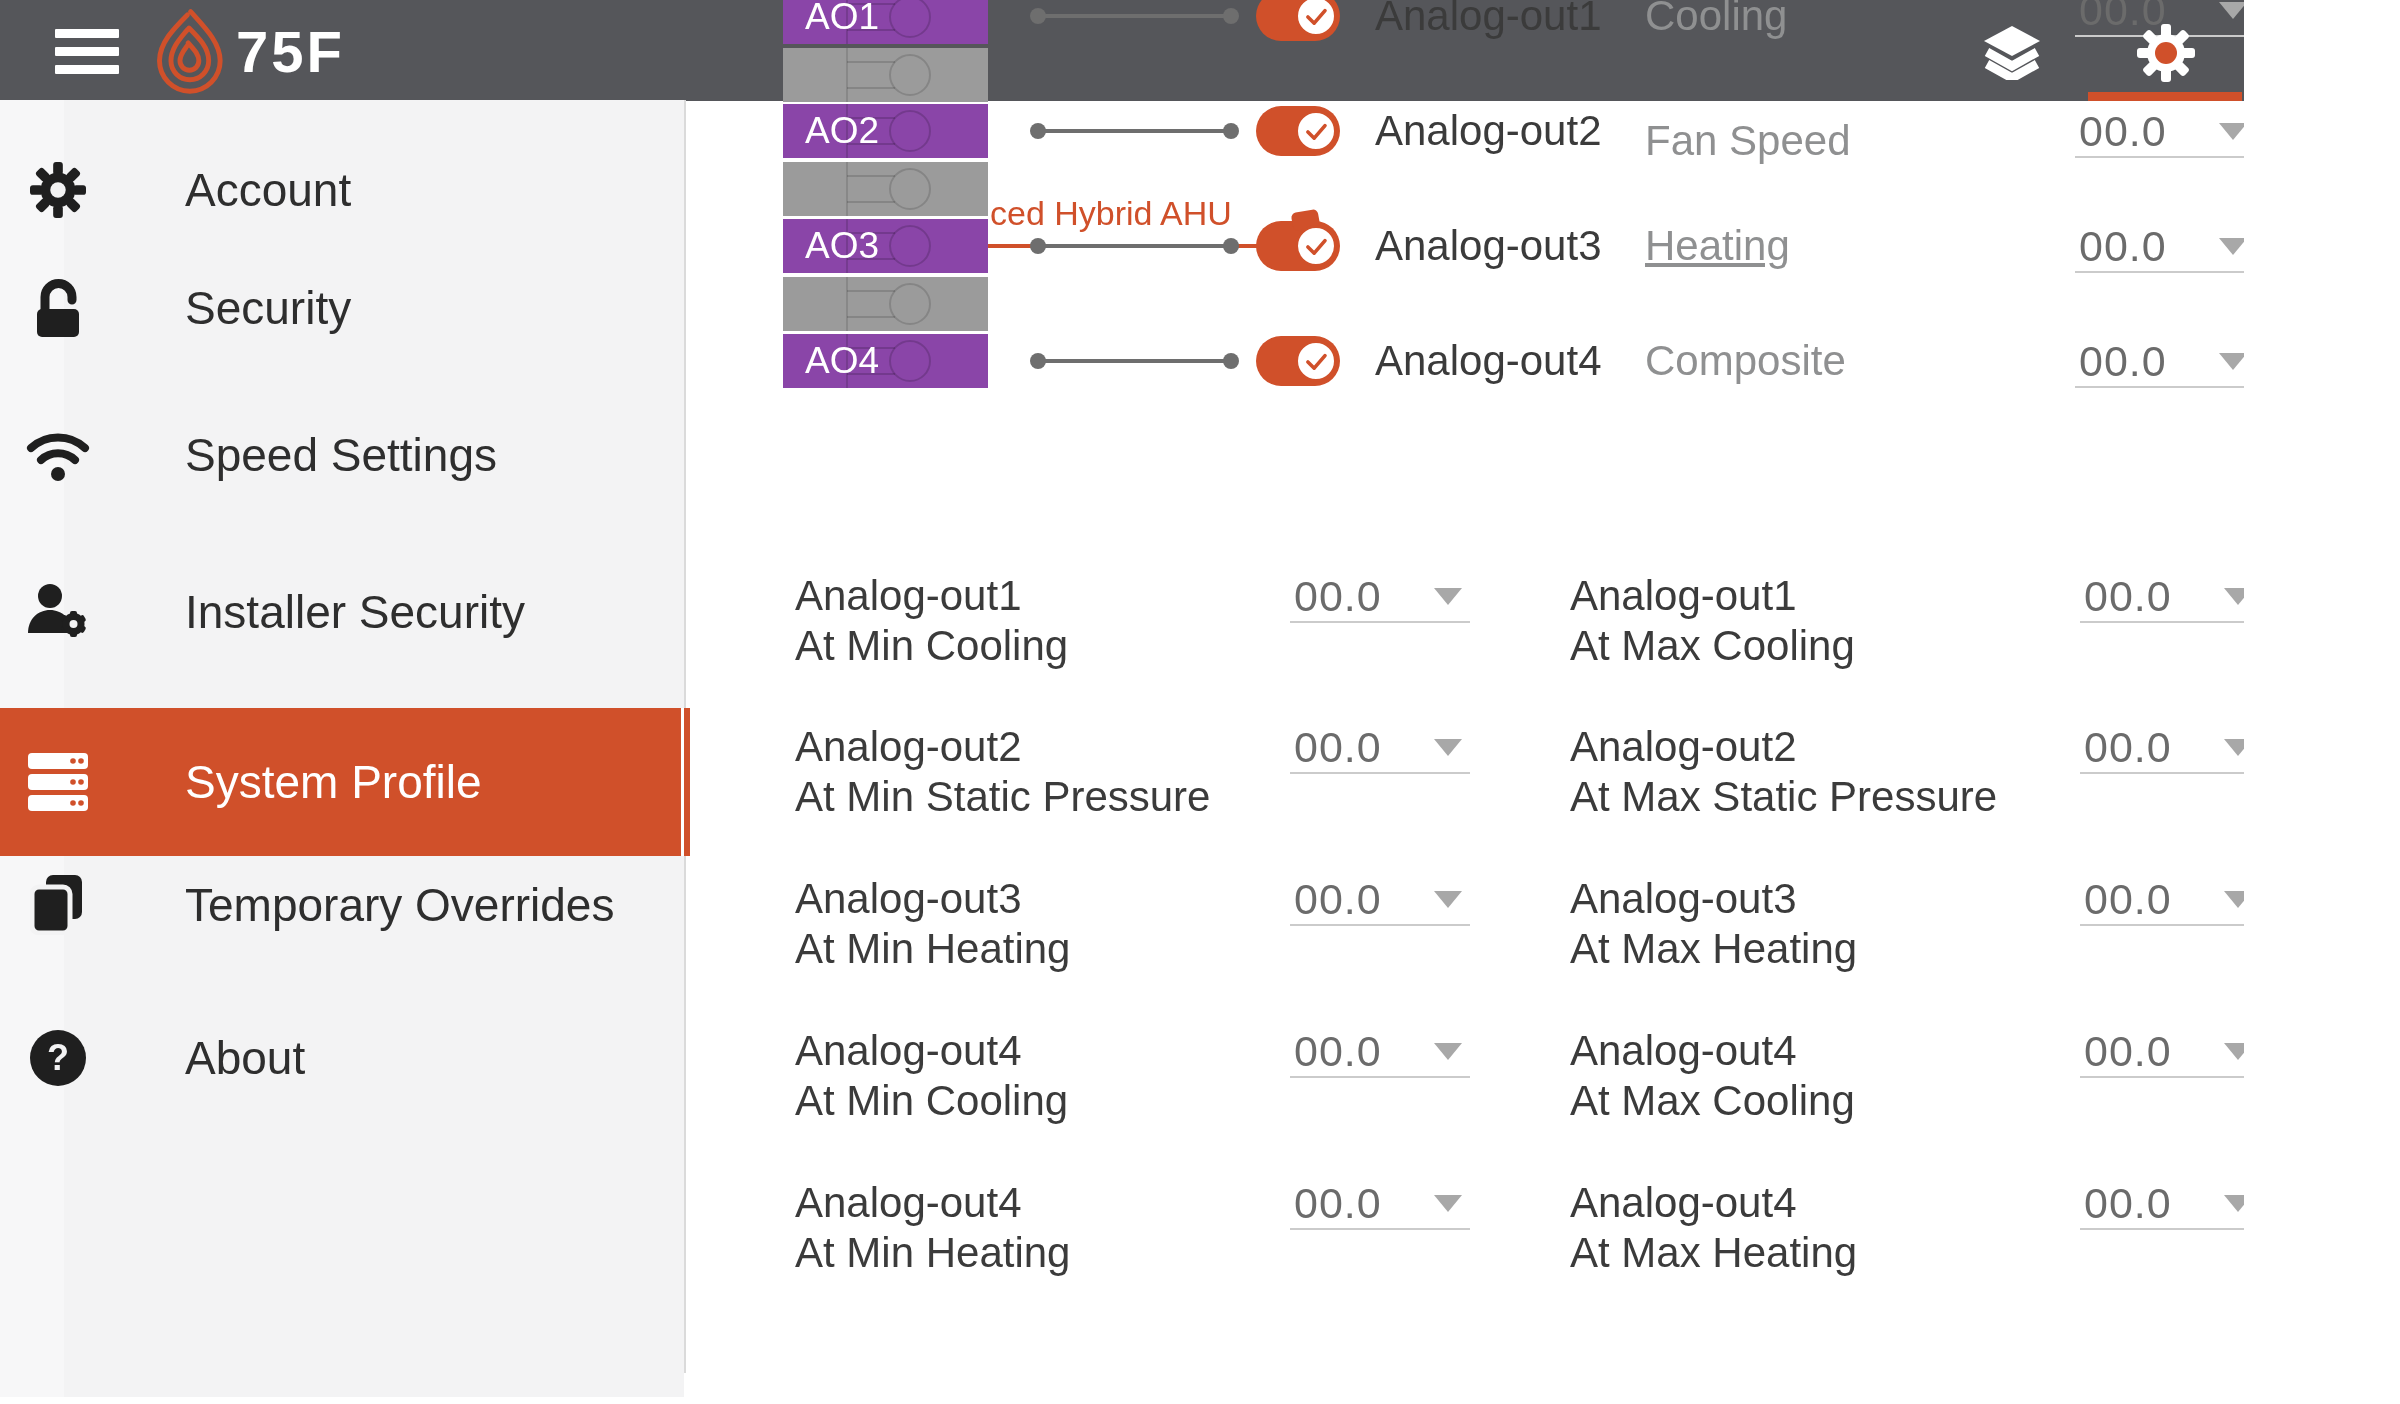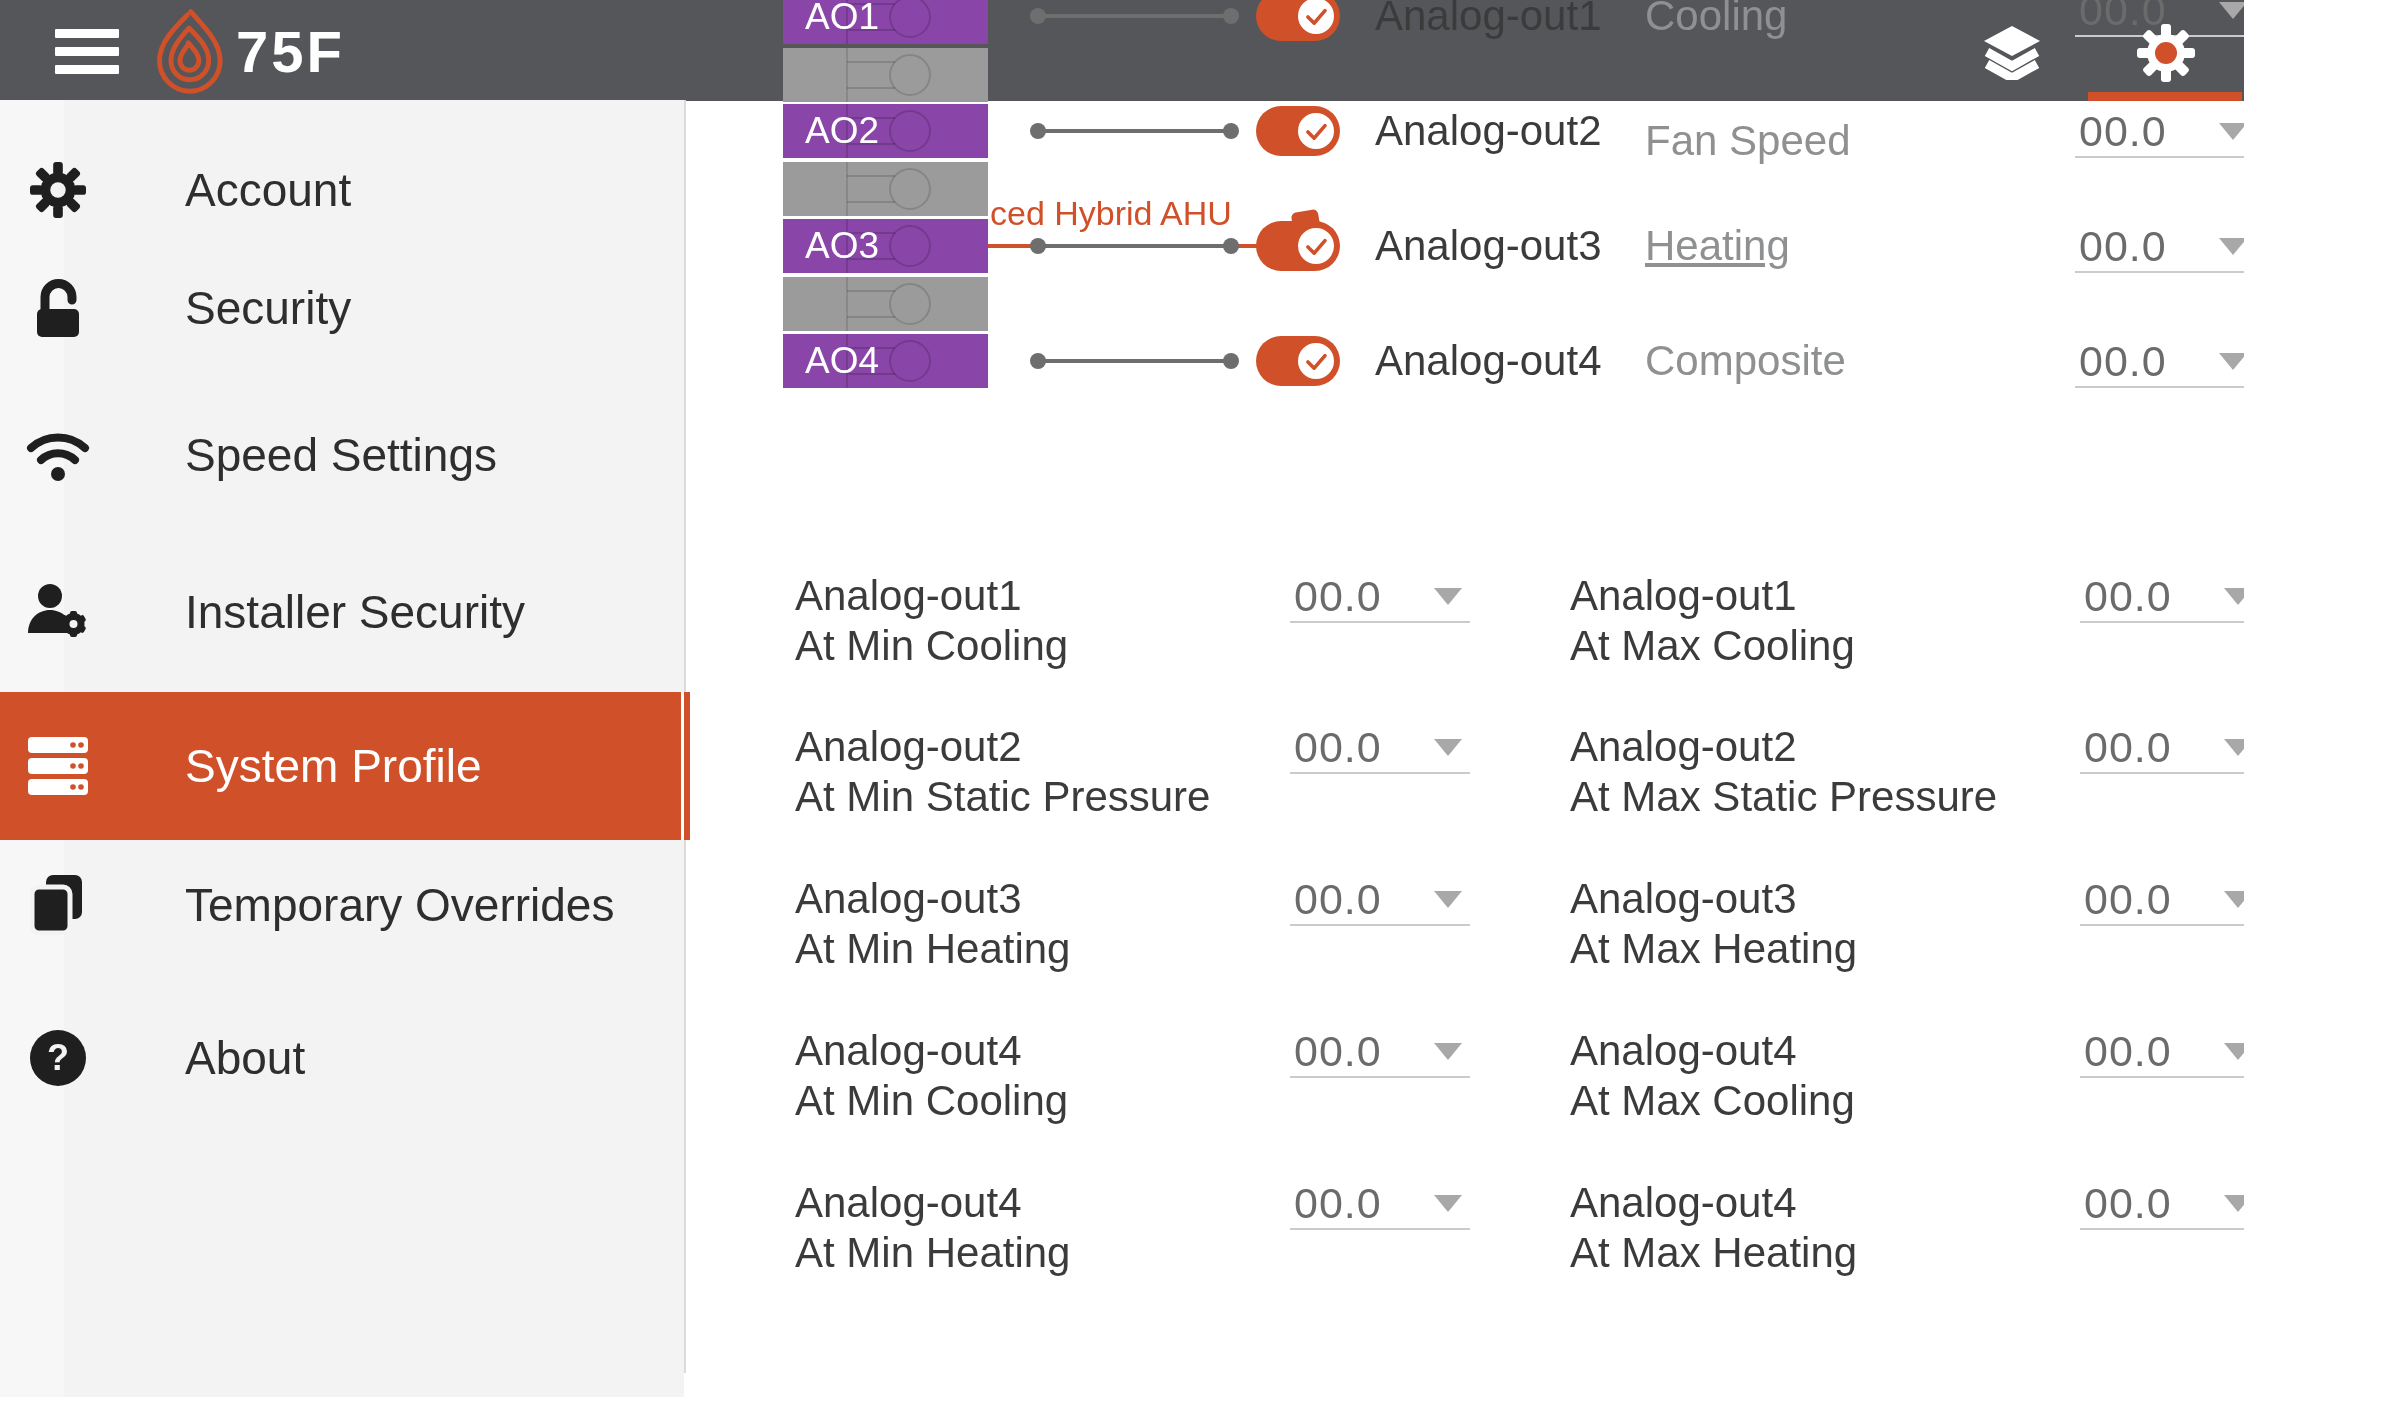--- a/index.html
+++ b/index.html
@@ -192,21 +192,21 @@
           <rect x="44" y="28" width="7" height="8" rx="2" transform="rotate(120 47.5 41)"></rect>
             <rect x="44" y="46" width="7" height="8" rx="2" transform="rotate(120 47.5 41)"></rect>
           <circle cx="47.5" cy="41" r="11"></circle>
         </g>
         <circle cx="47.5" cy="41" r="4" fill="#F3F3F4"></circle>
       </svg>
     </span>
     <span class="side-label">Installer Security</span>
   </div>
 
-  <div class="side-item active" style="top:692px;">
+  <div class="side-item active" style="top:708px;">
     <span class="side-icon">
       <svg width="60" height="58" viewBox="0 0 60 58">
         <rect x="0" y="0" width="60" height="16" rx="4" fill="#fff"></rect>
         <rect x="0" y="21" width="60" height="16" rx="4" fill="#fff"></rect>
         <rect x="0" y="42" width="60" height="16" rx="4" fill="#fff"></rect>
         <circle cx="45" cy="8" r="2.8" fill="#D0502A"></circle>
           <circle cx="53" cy="8" r="2.8" fill="#D0502A"></circle>
         <circle cx="45" cy="29" r="2.8" fill="#D0502A"></circle>
           <circle cx="53" cy="29" r="2.8" fill="#D0502A"></circle>
         <circle cx="45" cy="50" r="2.8" fill="#D0502A"></circle>

